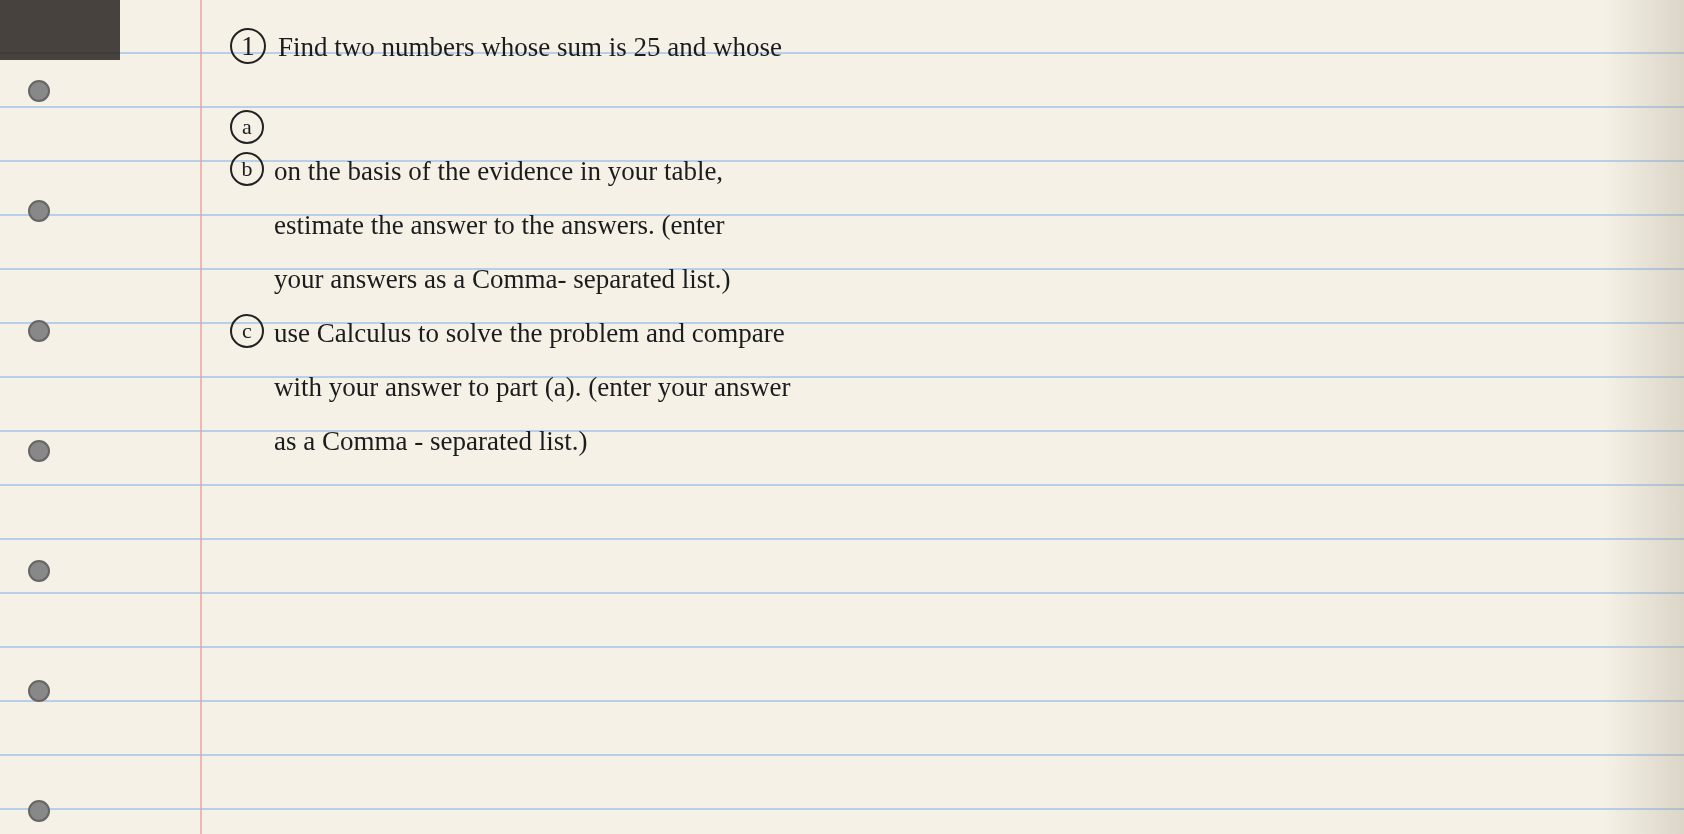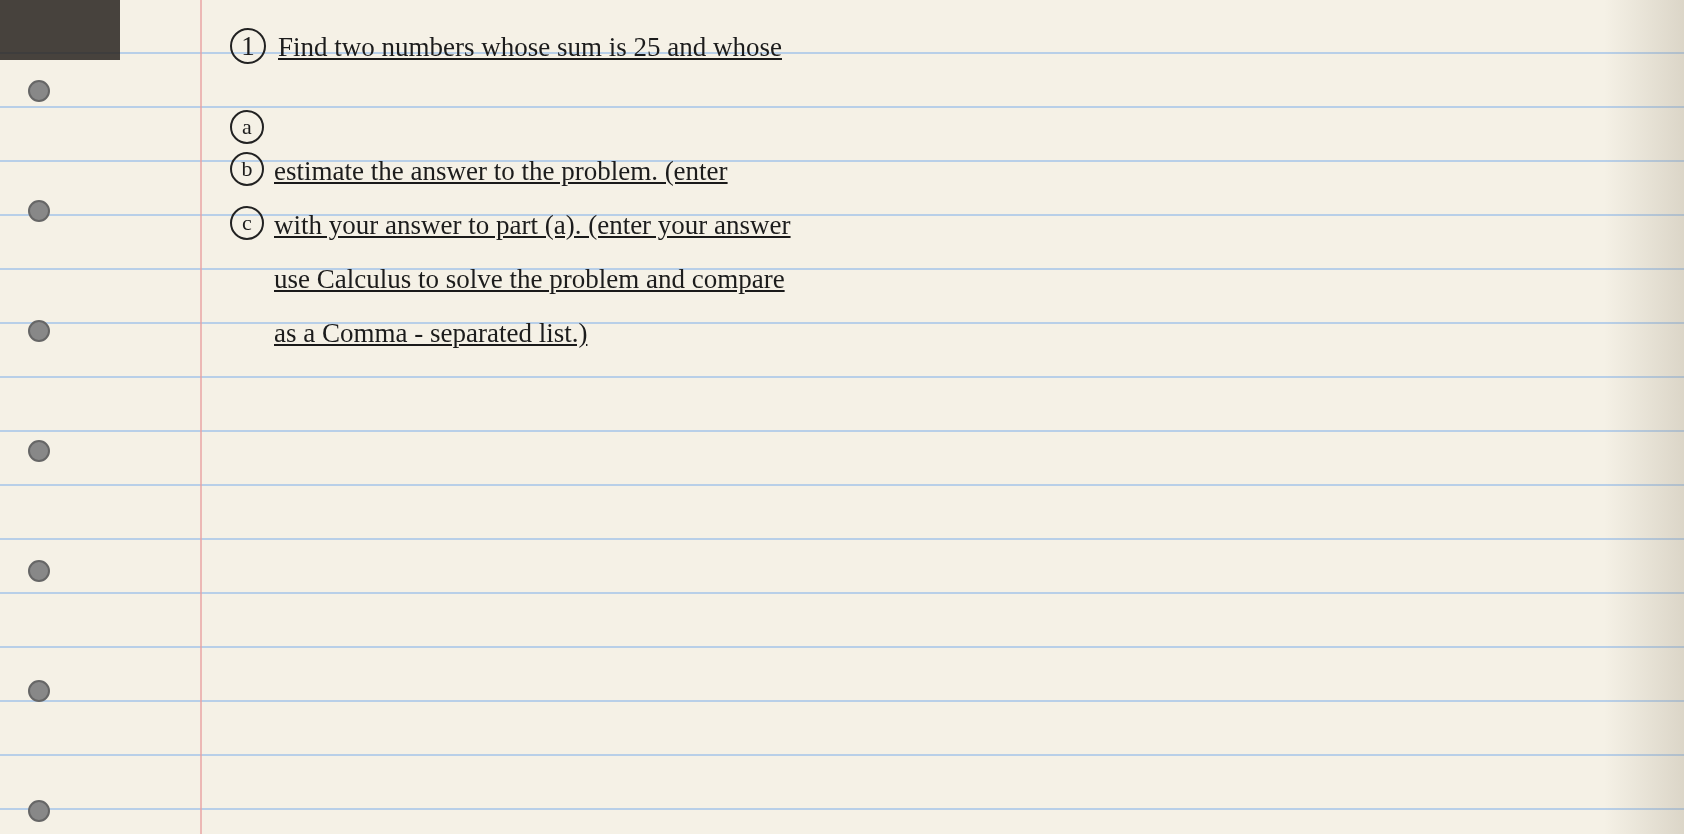--- a/index.html
+++ b/index.html
@@ -90,21 +90,20 @@
       font-size: 22px;
       font-weight: bold;
       margin-right: 12px;
       flex-shrink: 0;
       margin-top: 8px;
       font-family: 'Georgia', serif;
     }
 
     .text-block {
       flex: 1;
-      text-decoration: underline;
     }
 
     .handwritten {
       font-family: 'Segoe Script', 'Comic Sans MS', 'Brush Script MT', cursive;
       font-size: 27px;
       line-height: 54px;
       color: #1c1c1c;
       font-weight: normal;
     }
 
@@ -182,28 +181,30 @@
 
     <div class="sub-item">
       <span class="circle-letter handwritten">a</span>
       <div class="text-block">
       </div>
     </div>
 
     <div class="sub-item">
       <span class="circle-letter handwritten">b</span>
       <div class="text-block">
-        <div class="handwritten">estimate the answer to the problem. (enter</div>
+        <div class="handwritten">on the basis of the evidence in your table,</div>
+        <div class="handwritten">estimate the answer to the answers. (enter</div>
+        <div class="handwritten">your answers as a Comma- separated list.)</div>
       </div>
     </div>
 
     <div class="sub-item">
       <span class="circle-letter handwritten">c</span>
       <div class="text-block">
+        <div class="handwritten">use Calculus to solve the problem and compare</div>
         <div class="handwritten">with your answer to part (a). (enter your answer</div>
-        <div class="handwritten">use Calculus to solve the problem and compare</div>
         <div class="handwritten">as a Comma - separated list.)</div>
       </div>
     </div>
 
   </div>
 
 </div>
 
 </body></html>

